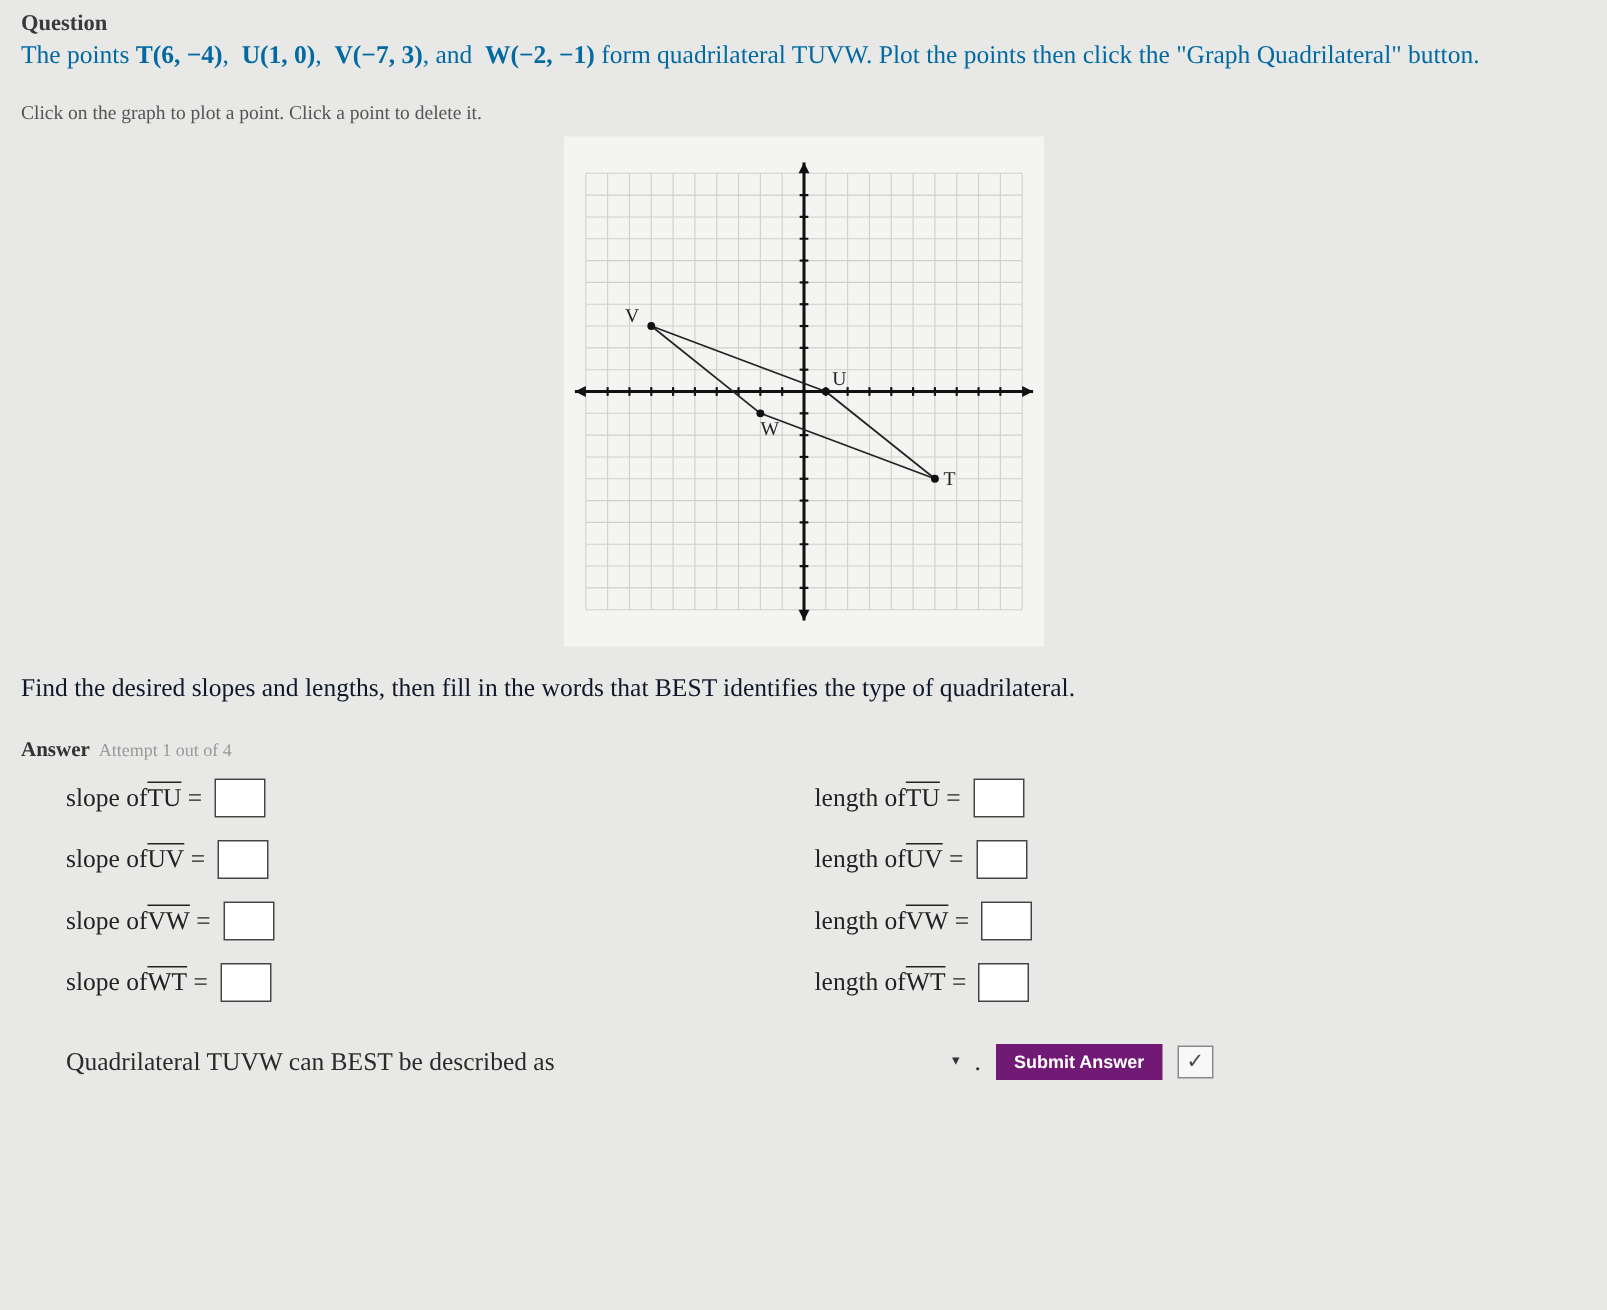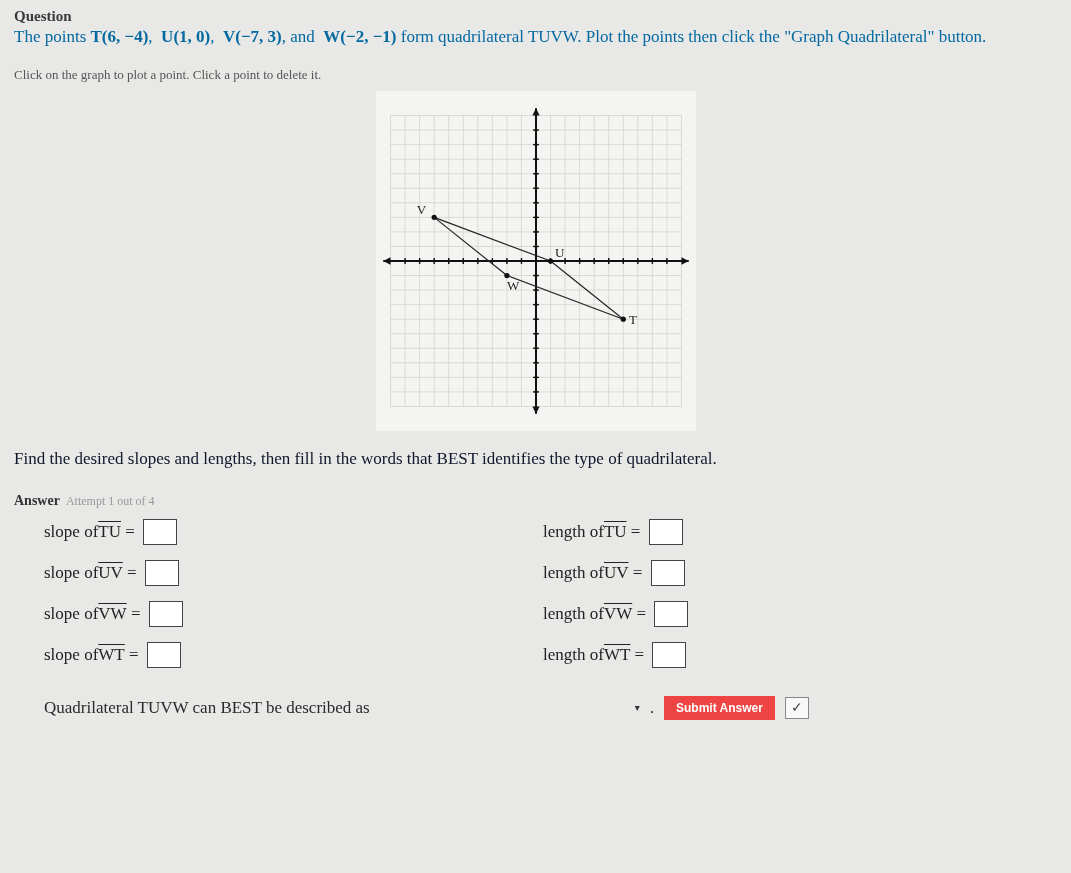--- a/index.html
+++ b/index.html
@@ -65,21 +65,21 @@
       color: #666;
       font-size: 12px;
     }
     .dropdown-shell::after {
       content: "▾";
       margin-left: 6px;
       font-size: 10px;
       color: #333;
     }
     .submit-btn {
-      background: #ef4444;
+      background: #701a75;
       color: #fff;
       border: none;
       font-size: 12px;
       font-weight: bold;
       padding: 5px 12px;
       font-family: Arial, sans-serif;
       cursor: pointer;
     }
     .checkbox-shell {
       width: 24px;

